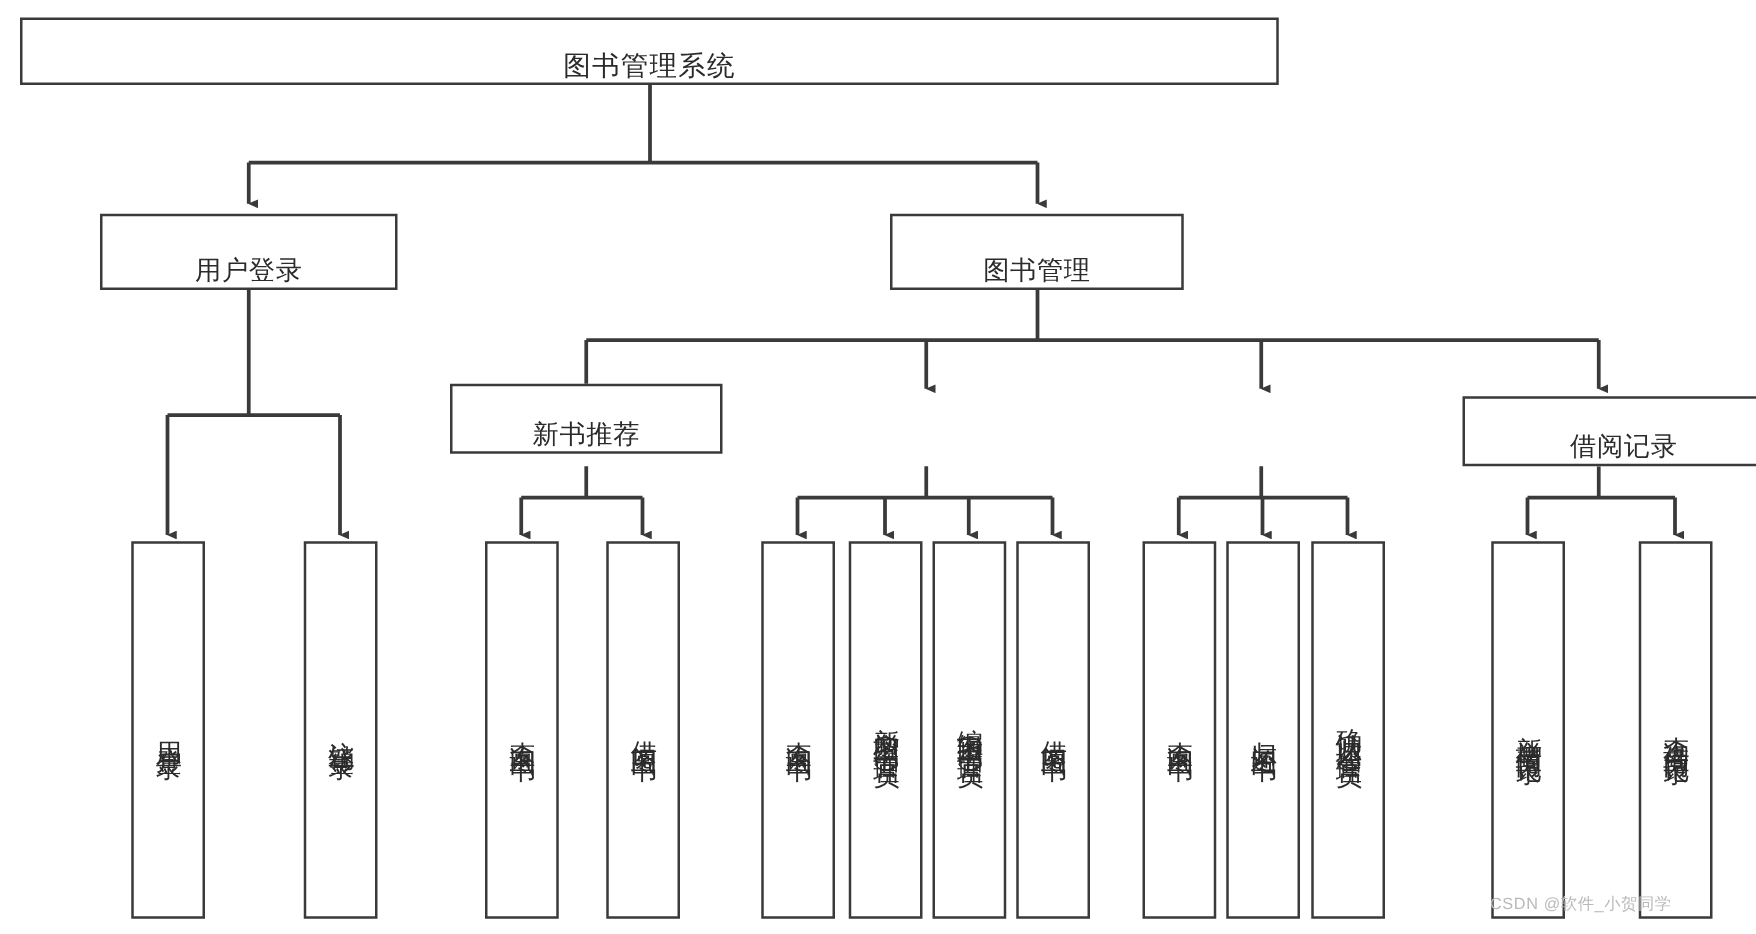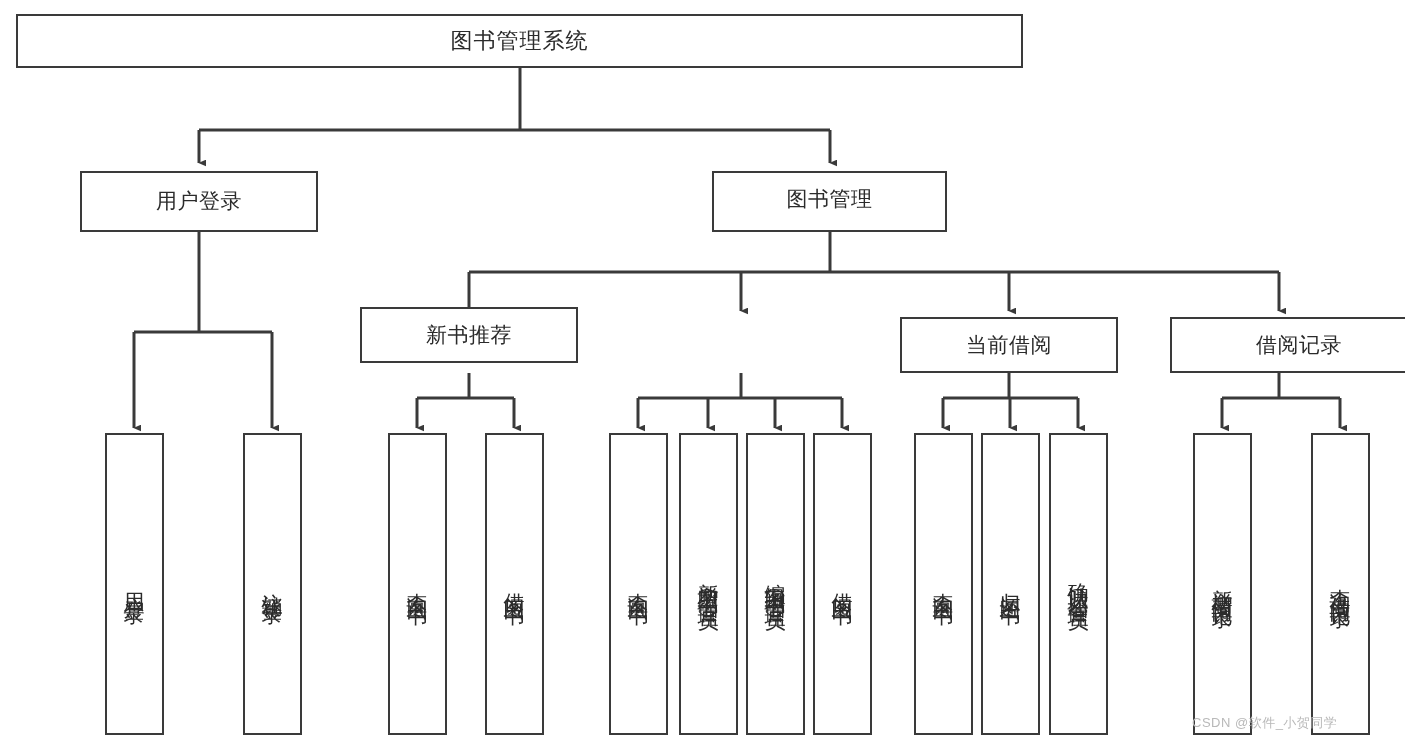--- a/index.html
+++ b/index.html
@@ -25,21 +25,21 @@
     width: 1405px;
     height: 747px;
     pointer-events: none;
   }
   .node {
     position: absolute;
     box-sizing: border-box;
     background: #ffffff;
     border: 2.5px solid #3a3a3a;
     display: flex;
-    align-items: center;
+    align-items: flex-end;
     justify-content: center;
     color: #2b2b2b;
     z-index: 2;
   }
   .node-label {
     display: block;
     text-align: center;
     line-height: 1.18;
     color: #2b2b2b;
     white-space: nowrap;
@@ -134,30 +134,27 @@
     </g>
   </svg>
 
   <div class="node root horiz" style="left:16px; top:14px; width:1007px; height:54px;">
     <span class="node-label">图书管理系统</span>
   </div>
 
   <div class="node horiz" style="left:80px; top:171px; width:238px; height:61px;">
     <span class="node-label">用户登录</span>
   </div>
-  <div class="node horiz" style="left:712px; top:171px; width:235px; height:61px;font-family:Liberation Mono, monospace;">
+  <div class="node horiz" style="left:712px; top:171px; width:235px; height:61px;">
     <span class="node-label">图书管理</span>
   </div>
 
   <div class="node horiz" style="left:360px; top:307px; width:218px; height:56px;">
     <span class="node-label">新书推荐</span>
   </div>
-  <div class="node horiz" style="left:900px; top:317px; width:218px; height:56px;">
-    <span class="node-label">当前借阅</span>
-  </div>
   <div class="node horiz" style="left:1170px; top:317px; width:258px; height:56px;">
     <span class="node-label">借阅记录</span>
   </div>
 
   <div class="node vert" style="left:105px; top:433px; width:59px; height:302px;">
     <span class="node-label">用户登录</span>
   </div>
   <div class="node vert" style="left:243px; top:433px; width:59px; height:302px;">
     <span class="node-label">注销登录</span>
   </div>

